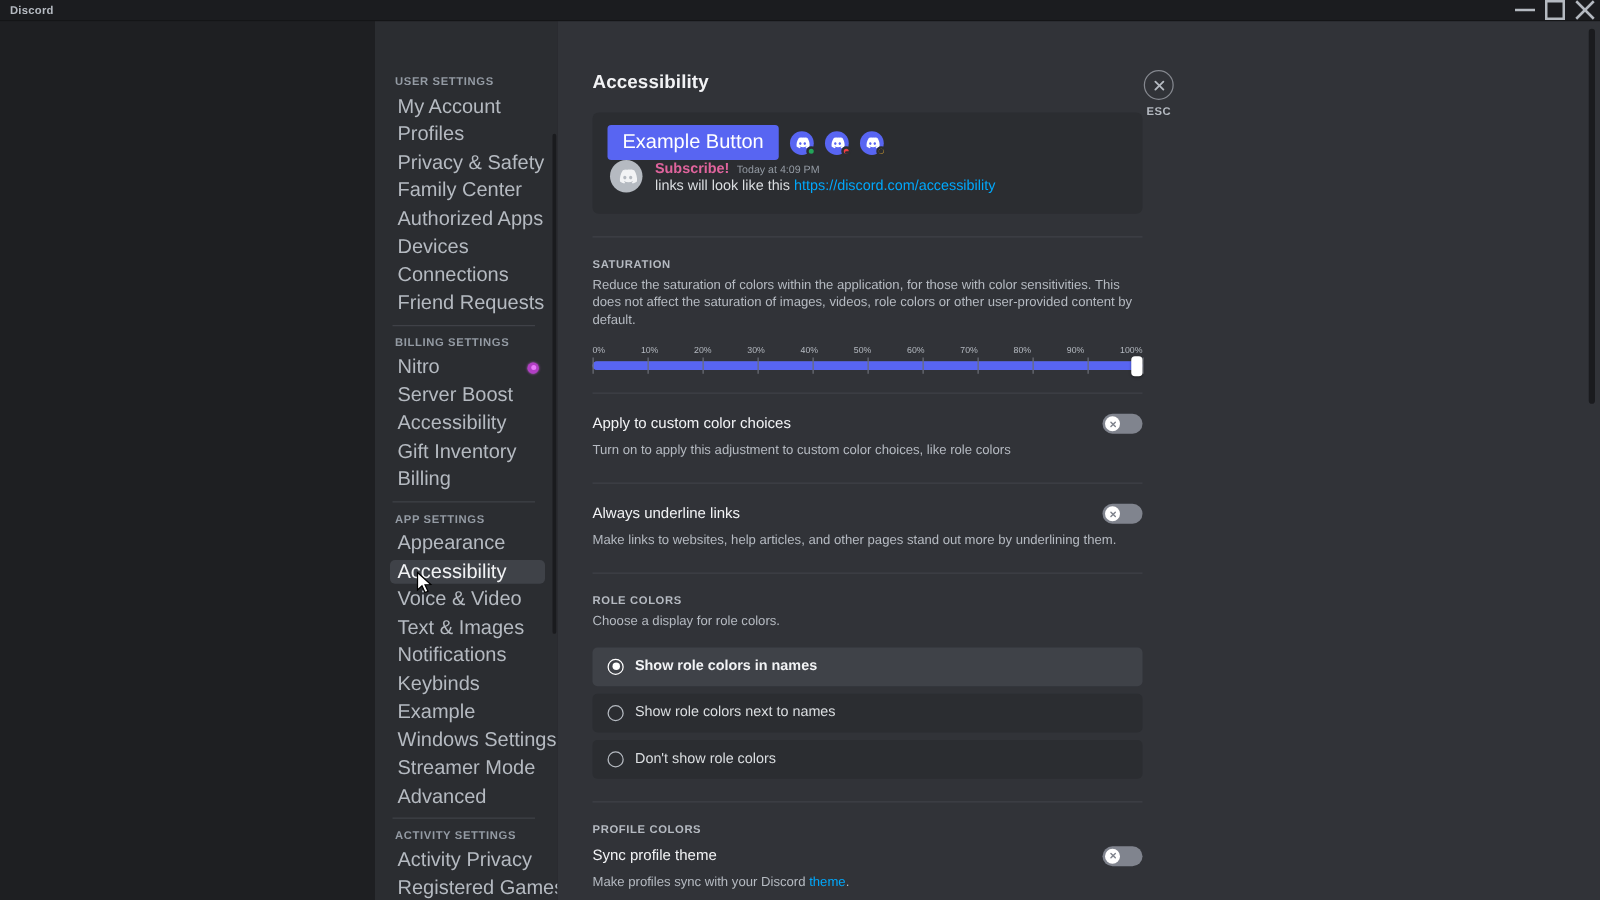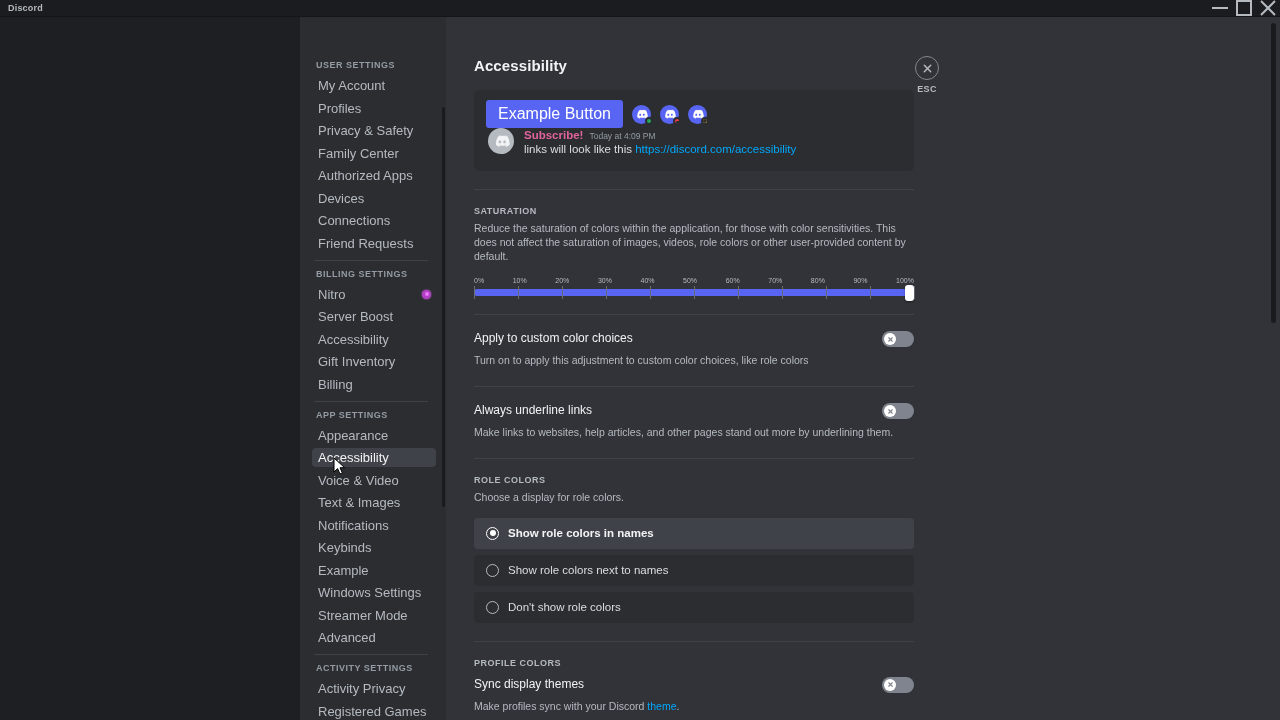--- a/index.html
+++ b/index.html
@@ -37,21 +37,21 @@
     width:146px; background:#2b2d31; padding-top:43px;
     position:relative; overflow:hidden;
   }
   .sb-inner{ padding-left:12px; padding-right:10px; }
   .sb-header{
     font-size:9px; font-weight:bold; letter-spacing:.5px; color:#949ba4;
     text-transform:uppercase; margin:0 0 6px 2px; padding-left:2px;
   }
   .sb-item{
     height:19px; display:flex; align-items:center; border-radius:4px;
-    padding:0 6px; margin-bottom:3.5px; font-size:13px; color:#b5bac1;
+    padding:0 6px; margin-bottom:3.5px; font-size:16px; color:#b5bac1;
     position:relative; cursor:pointer; white-space:nowrap;
   }
   .sb-item.active{ background:#3f4248; color:#f2f3f5; font-weight:500; }
   .sb-badge{
     position:absolute; right:5px; width:9px; height:9px; border-radius:50%;
     background:#b13ec4; box-shadow:0 0 2px #d264e4;
   }
   .sb-badge::after{
     content:""; position:absolute; inset:2.5px; border-radius:50%;
     background:#e879f9;
@@ -457,21 +457,21 @@
               <span class="radio-circle"></span>
               <span class="radio-label">Don't show role colors</span>
             </div>
           </div>
       </section>
 
       <div class="divider"></div>
       <section class="section">
         <div class="sec-label">PROFILE COLORS</div>
         <div class="toggle-row" style="margin-top:9px;">
-          <span class="toggle-title">Sync display themes</span>
+          <span class="toggle-title">Sync profile theme</span>
           <div class="switch">
             <span class="knob">
               <svg viewBox="0 0 12 12">
                   <line x1="3" y1="3" x2="9" y2="9" stroke="#80848e" stroke-width="2" stroke-linecap="round"></line>
                   <line x1="9" y1="3" x2="3" y2="9" stroke="#80848e" stroke-width="2" stroke-linecap="round"></line>
                 </svg>
             </span>
           </div>
         </div>
         <div class="toggle-sub"><span>Make profiles sync with your Discord </span><a class="link-inline" href="#">theme</a><span>.</span></div>

